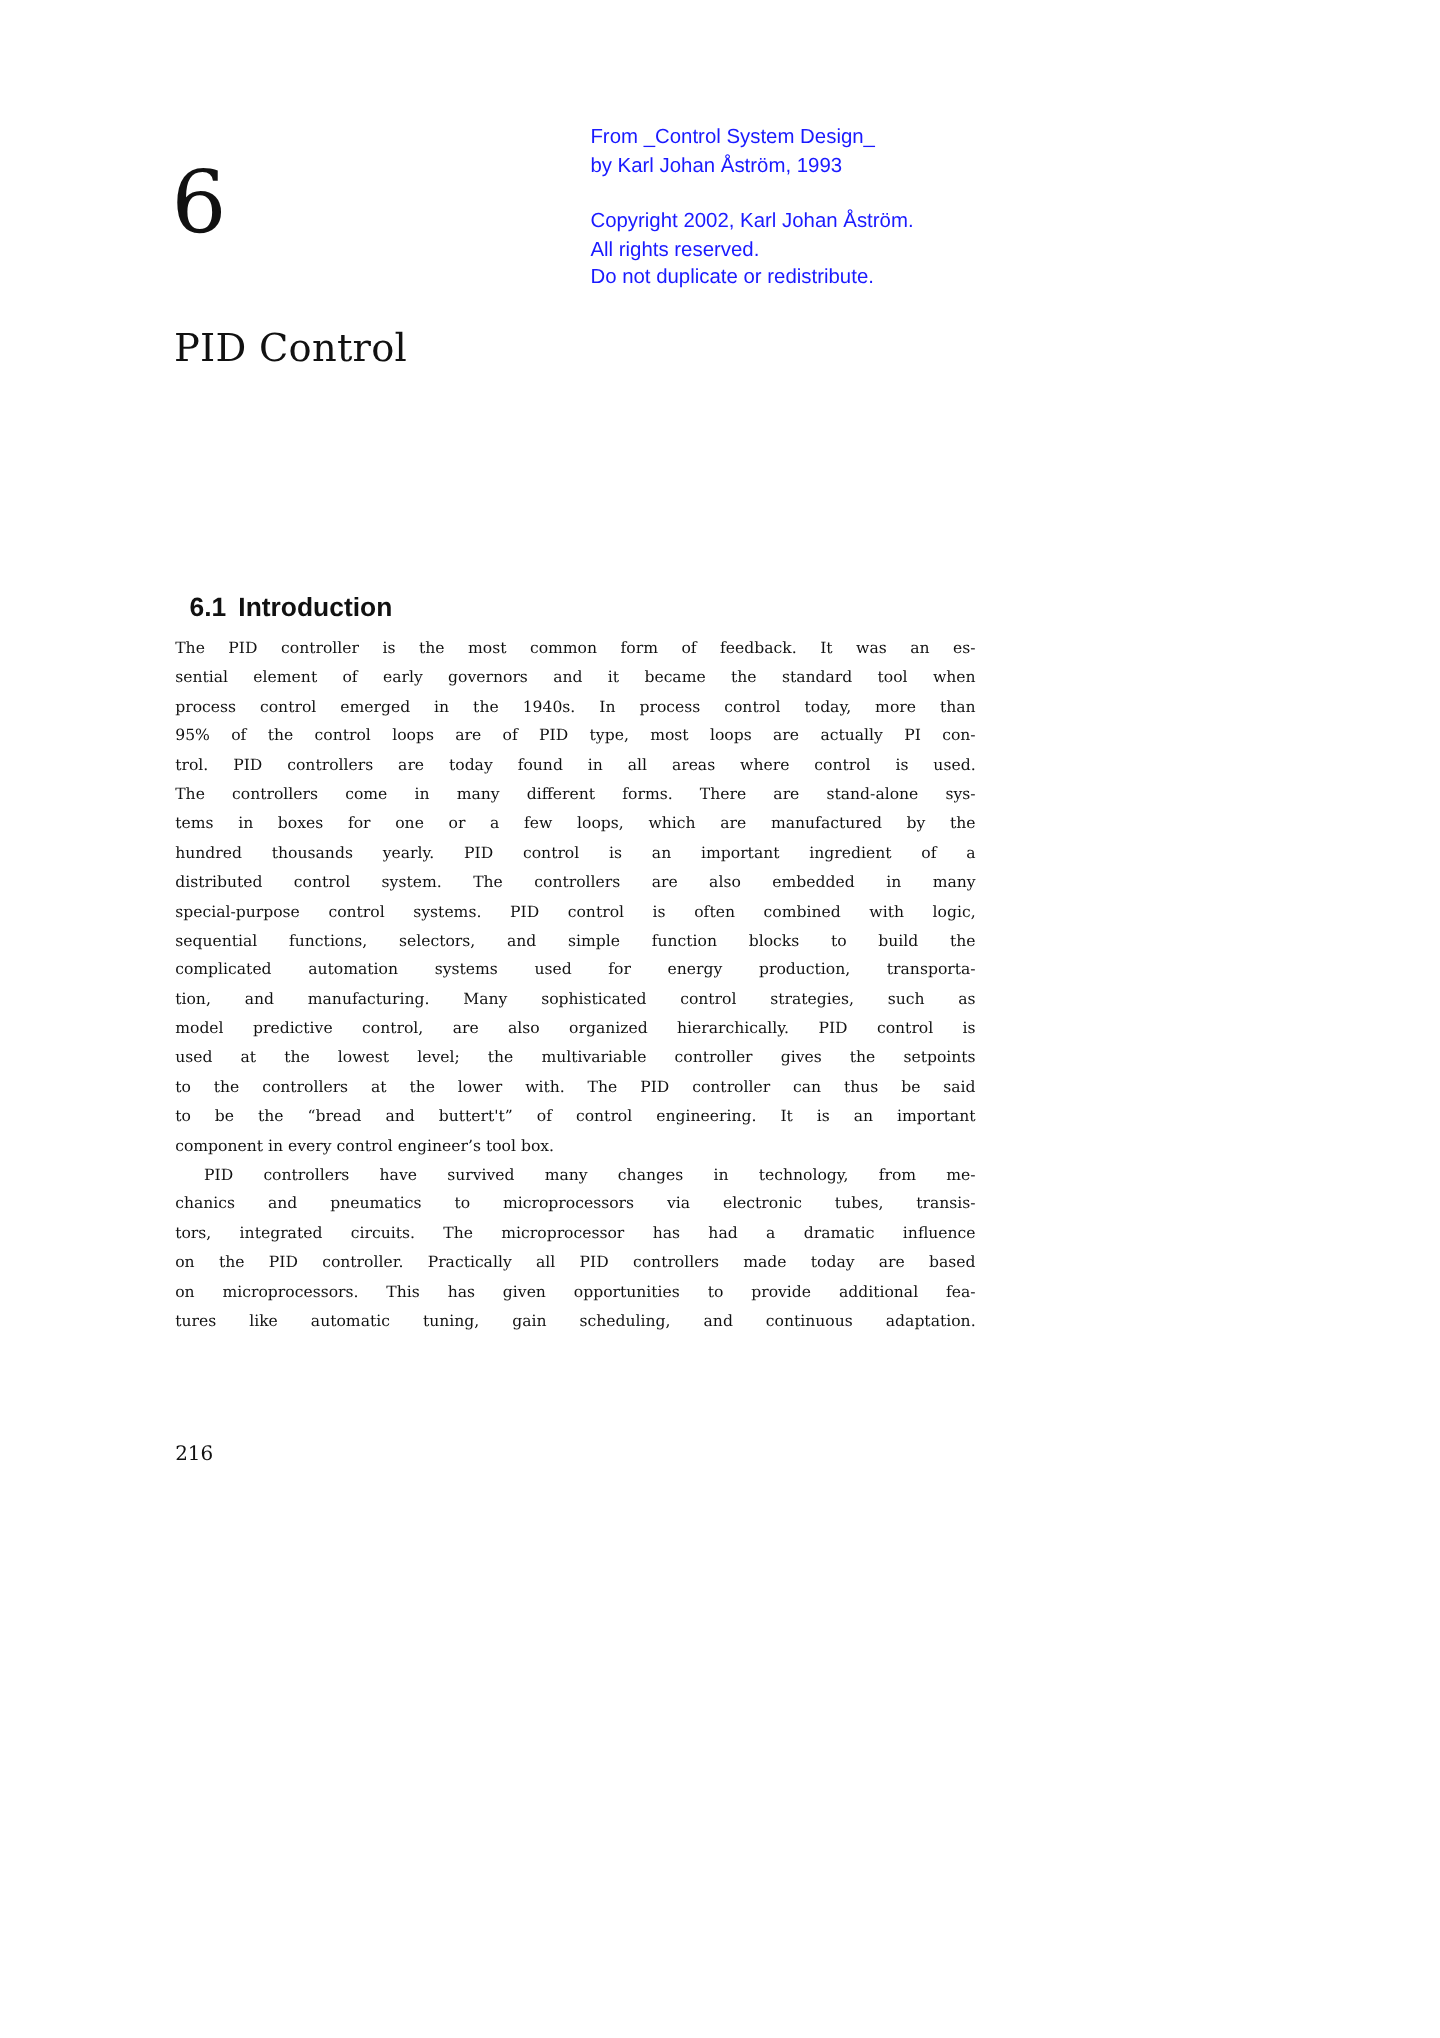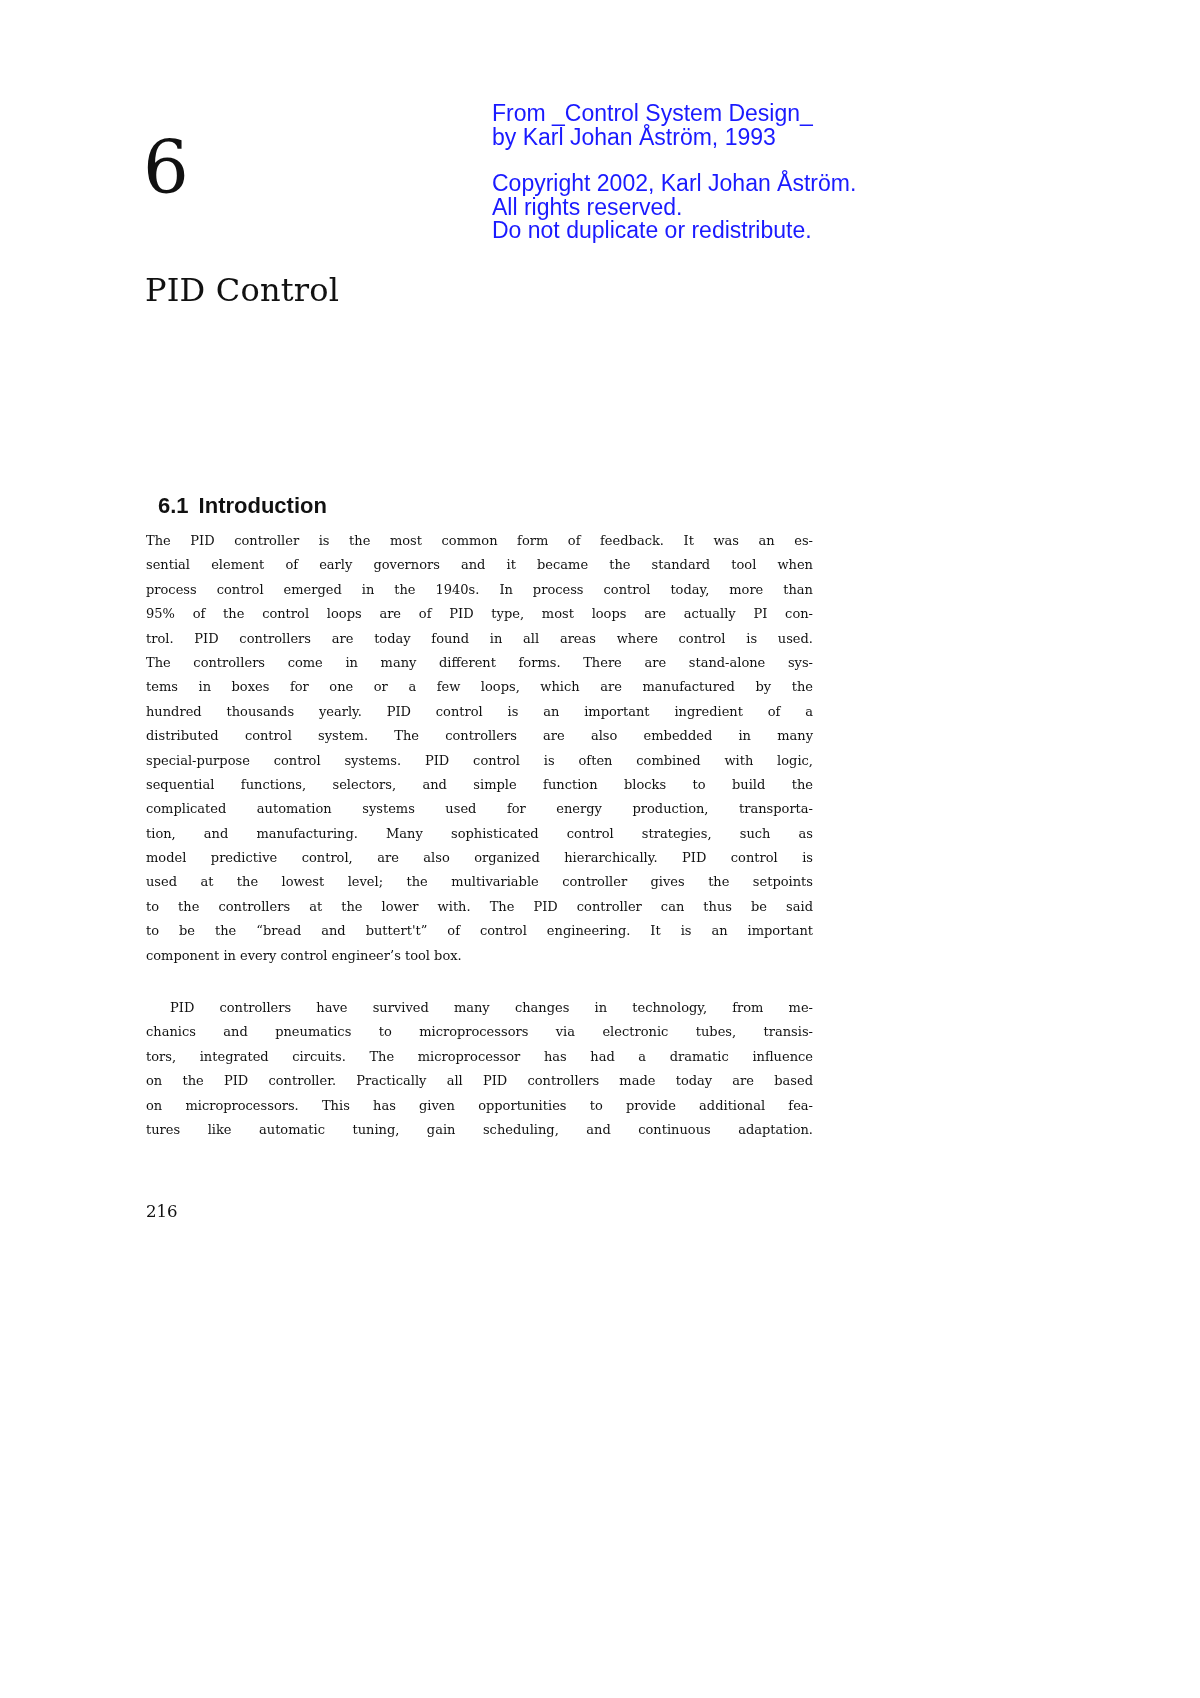--- a/index.html
+++ b/index.html
@@ -15,21 +15,21 @@
   .chapter-title {
     position: absolute; left: 145px; top: 262px;
     font-family: "DejaVu Serif", "Liberation Serif", serif;
     font-size: 32px; line-height: 56px; color: #111;
     margin: 0; font-weight: normal; letter-spacing: 0.2px;
   }
 
   .notice {
     position: absolute; left: 492px; top: 102px;
     font-family: "Liberation Sans", "DejaVu Sans", sans-serif;
-    font-size: 23px; color: #1a1aff; line-height: 23.5px;
+    font-size: 17px; color: #1a1aff; line-height: 23.5px;
   }
   .notice .block + .block { margin-top: 23px; }
   .notice .line { display: block; white-space: nowrap; }
 
   .section-heading {
     position: absolute; left: 146px; top: 481px;
     font-family: "Liberation Sans", "DejaVu Sans", sans-serif;
     font-weight: bold; font-size: 22px; line-height: 26px; color: #111;
     margin: 12px;
   }
@@ -38,21 +38,21 @@
   .body-text {
     position: absolute; left: 146px; top: 529px; width: 667px;
     font-family: "DejaVu Serif", "Liberation Serif", serif;
     font-size: 13px; line-height: 24.4px; color: #111;
   }
   .body-text .line {
     display: block; text-align: justify; text-align-last: justify;
     white-space: nowrap; height: 24.4px; overflow: visible;
   }
   .body-text .line.last { text-align-last: left; }
-  .body-text .line.indent { text-indent: 24px; margin-top: 28px; }
+  .body-text .line.indent { text-indent: 24px; }
 
   .page-number {
     position: absolute; left: 146px; top: 1200px;
     font-family: "DejaVu Serif", "Liberation Serif", serif;
     font-size: 16.6px; line-height: 24px; color: #111; text-align: center;
   }
 </style>
 </head>
 <body>
 

